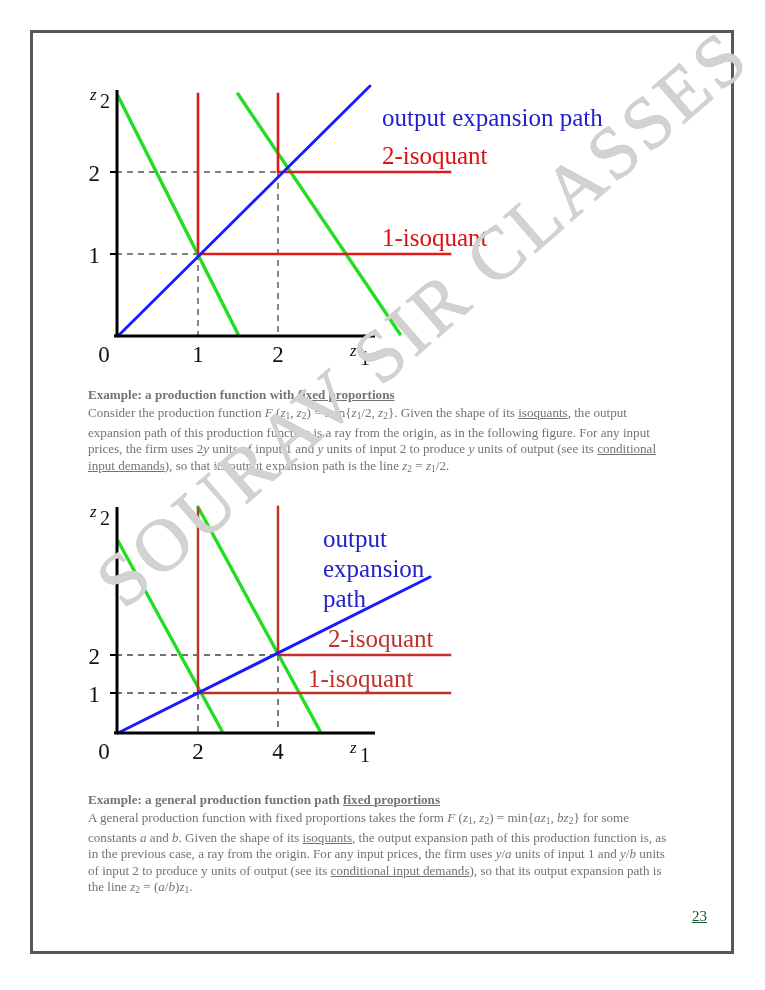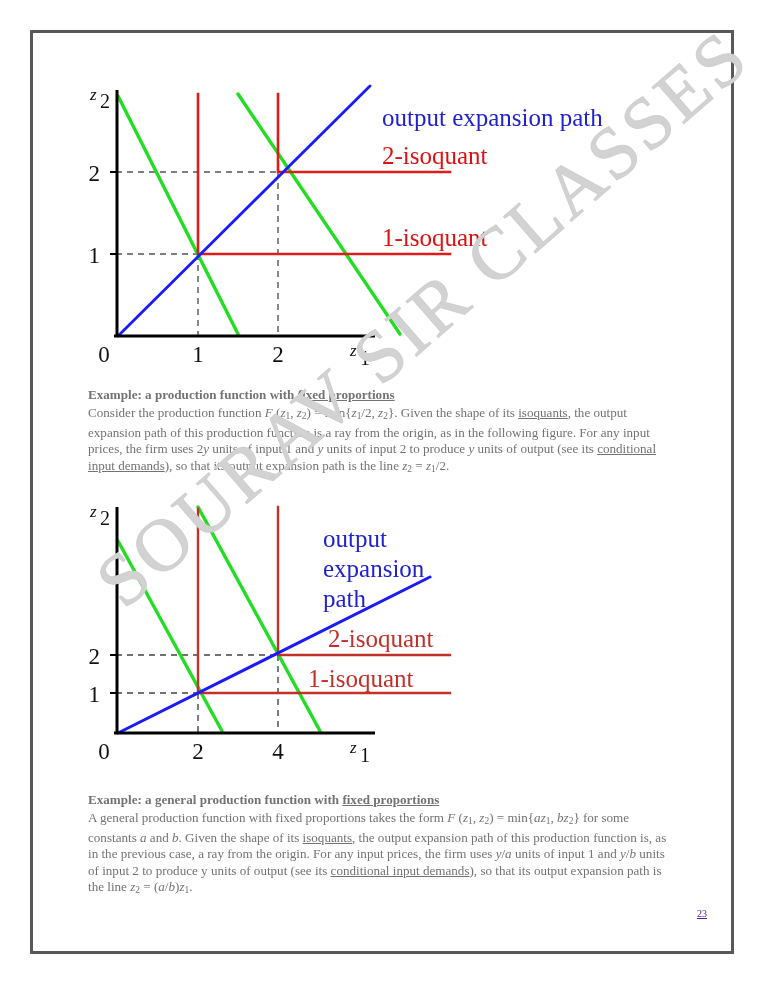--- a/index.html
+++ b/index.html
@@ -31,21 +31,21 @@
     font-family:"Liberation Serif",serif;
     font-size:13.1px;line-height:16.6px;color:#737373;
     text-align:left;
   }
   .body-text .hd{font-weight:bold;display:block;margin-bottom:1px;}
   .u{text-decoration:underline;}
   .it{font-style:italic;}
   sub{font-size:72%;vertical-align:-0.25em;}
   .pagenum{
     position:absolute;right:58px;top:908px;
-    font-family:"Liberation Serif",serif;font-size:10px;color:#4c1d95;text-decoration:underline;
+    font-family:"Liberation Serif",serif;font-size:15px;color:#14532d;text-decoration:underline;
   }
   .figtext{font-family:"Liberation Serif",serif;}
 </style>
 </head>
 <body>
 
 <div class="page-frame"></div>
 
 <div class="fig" style="left:70px;top:78px;width:600px;height:290px;">
   <svg width="600" height="290" viewBox="0 0 600 290" xmlns="http://www.w3.org/2000/svg">
@@ -153,21 +153,21 @@
 
     <text class="figtext" x="253" y="52" font-size="25" fill="#2222cc">output</text>
     <text class="figtext" x="253" y="82" font-size="25" fill="#2222cc">expansion</text>
     <text class="figtext" x="253" y="112" font-size="25" fill="#2222cc">path</text>
     <text class="figtext" x="258" y="152" font-size="25" fill="#c2302a">2-isoquant</text>
     <text class="figtext" x="238" y="192" font-size="25" fill="#c2302a">1-isoquant</text>
   </svg>
 </div>
 
 <div class="body-text" style="left:88px;top:792px;width:585px;">
-  <span class="hd"><span>Example: a general production function with </span><span class="u">fixed proportions</span></span>
+  <span class="hd"><span>Example: a general production function path </span><span class="u">fixed proportions</span></span>
   <span>A general production function with fixed proportions takes the form <span class="it">F</span> (<span class="it">z</span><sub>1</sub>, <span class="it">z</span><sub>2</sub>) = min{<span class="it">az</span><sub>1</sub>, <span class="it">bz</span><sub>2</sub>} for some constants <span class="it">a</span> and <span class="it">b</span>. Given the shape of its <span class="u">isoquants</span>, the output expansion path of this production function is, as in the previous case, a ray from the origin. For any input prices, the firm uses <span class="it">y</span>/<span class="it">a</span> units of input 1 and <span class="it">y</span>/<span class="it">b</span> units of input 2 to produce y units of output (see its <span class="u">conditional input demands</span>), so that its output expansion path is the line <span class="it">z</span><sub>2</sub> = (<span class="it">a</span>/<span class="it">b</span>)<span class="it">z</span><sub>1</sub>.</span>
 </div>
 
 <div class="pagenum">23</div>
 
 <div class="watermark">
   <span>SOURAV SIR CLASSES</span>
 </div>
 
 </body></html>

